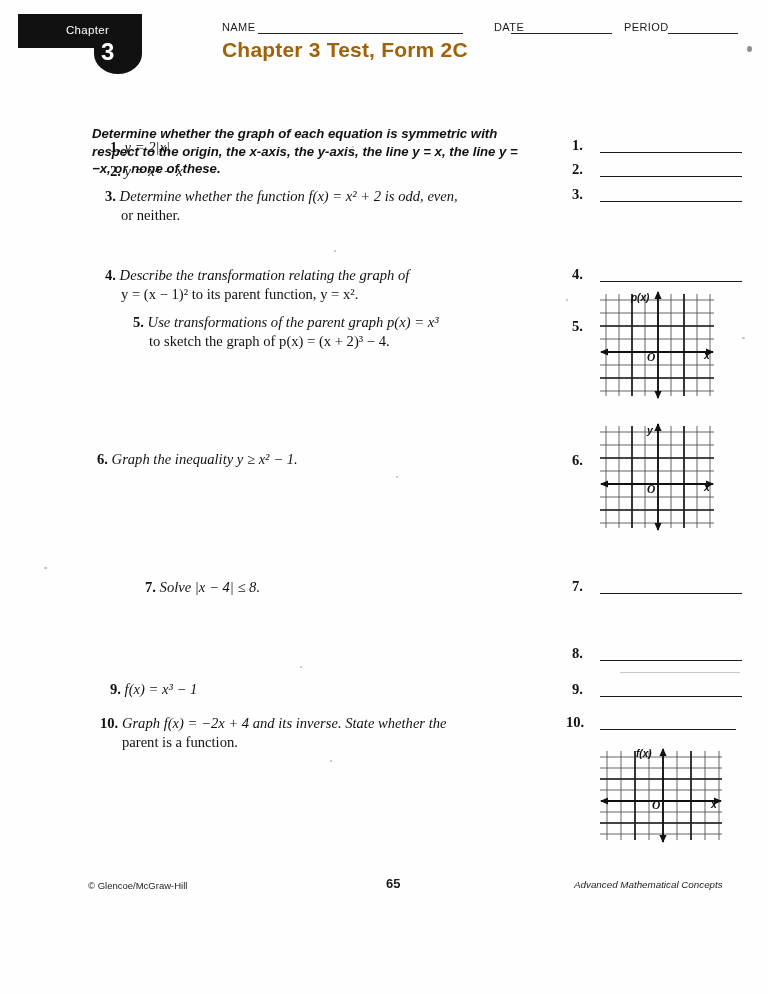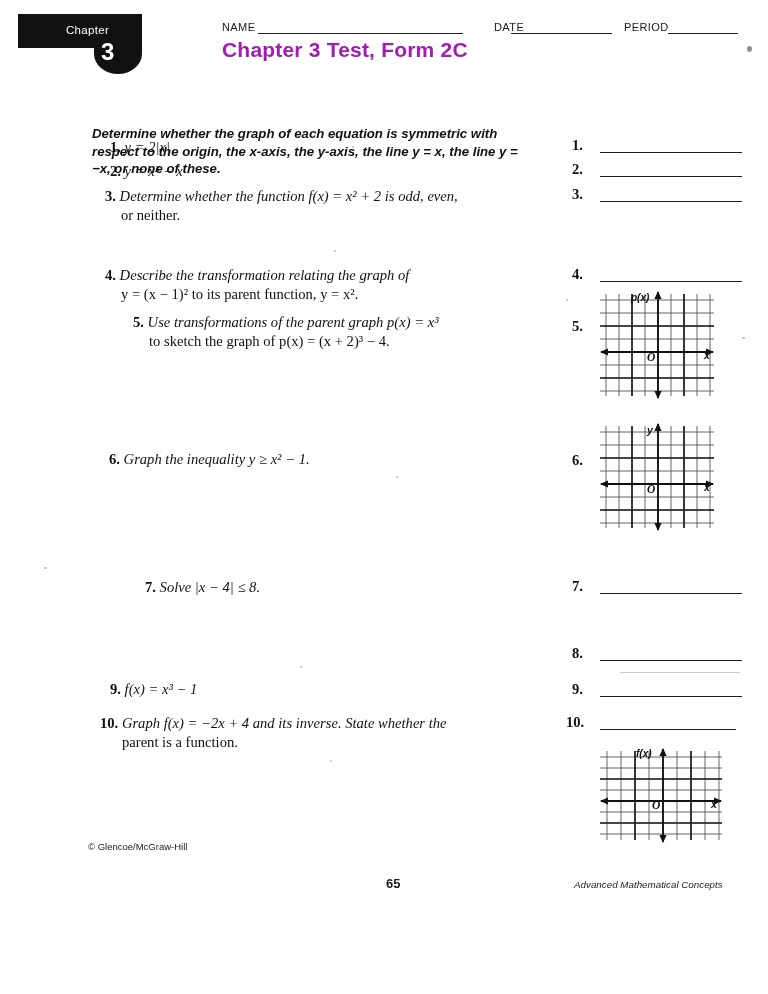--- a/index.html
+++ b/index.html
@@ -78,21 +78,21 @@
   }
 
   .doc-title {
     position: absolute;
     left: 222px;
     top: 38px;
     font-family: "Liberation Sans", "DejaVu Sans", sans-serif;
     font-size: 21px;
     font-weight: bold;
     letter-spacing: 0.2px;
-    color: #a21caf;
+    color: #a16207;
   }
 
   
   .directions {
     position: absolute;
     font-family: "Liberation Sans", "DejaVu Sans", sans-serif;
     font-size: 13.2px;
     font-weight: bold;
     font-style: italic;
     line-height: 17.5px;
@@ -152,21 +152,21 @@
     text-align: right;
   }
   .grid svg { display: block; }
 
   
   .footer-left, .footer-center, .footer-right {
     position: absolute;
     font-family: "Liberation Sans", "DejaVu Sans", sans-serif;
     color: #1c1c1c;
   }
-  .footer-left { left: 88px; top: 841px; font-size: 9.5px; }
+  .footer-left { left: 88px; top: 880px; font-size: 9.5px; }
   .footer-center { left: 386px; top: 876px; font-size: 13px; font-weight: bold; }
   .footer-right { left: 574px; top: 879px; font-size: 9.8px; font-style: italic; }
 
   .speck {
     position: absolute;
     background: #b9b9b9;
     border-radius: 50%;
   }
 </style>
 </head>
@@ -213,21 +213,21 @@
     <span class="body">Describe the transformation relating the graph of</span>
     <span class="line2">y = (x − 1)² to its parent function, y = x².</span>
   </div>
 
   <div class="q" style="left:105px; top:313px;margin-left:28px;">
     <span class="num">5.</span>
     <span class="body">Use transformations of the parent graph p(x) = x³</span>
     <span class="line2">to sketch the graph of p(x) = (x + 2)³ − 4.</span>
   </div>
 
-  <div class="q" style="left:109px; top:450px;">
+  <div class="q" style="left:97px; top:450px;">
     <span class="num">6.</span>
     <span class="body">Graph the inequality y ≥ x² − 1.</span>
   </div>
 
   <div class="q" style="left:105px; top:578px;margin-left:40px;">
     <span class="num">7.</span>
     <span class="body">Solve |x − 4| ≤ 8.</span>
   </div>
 
 

